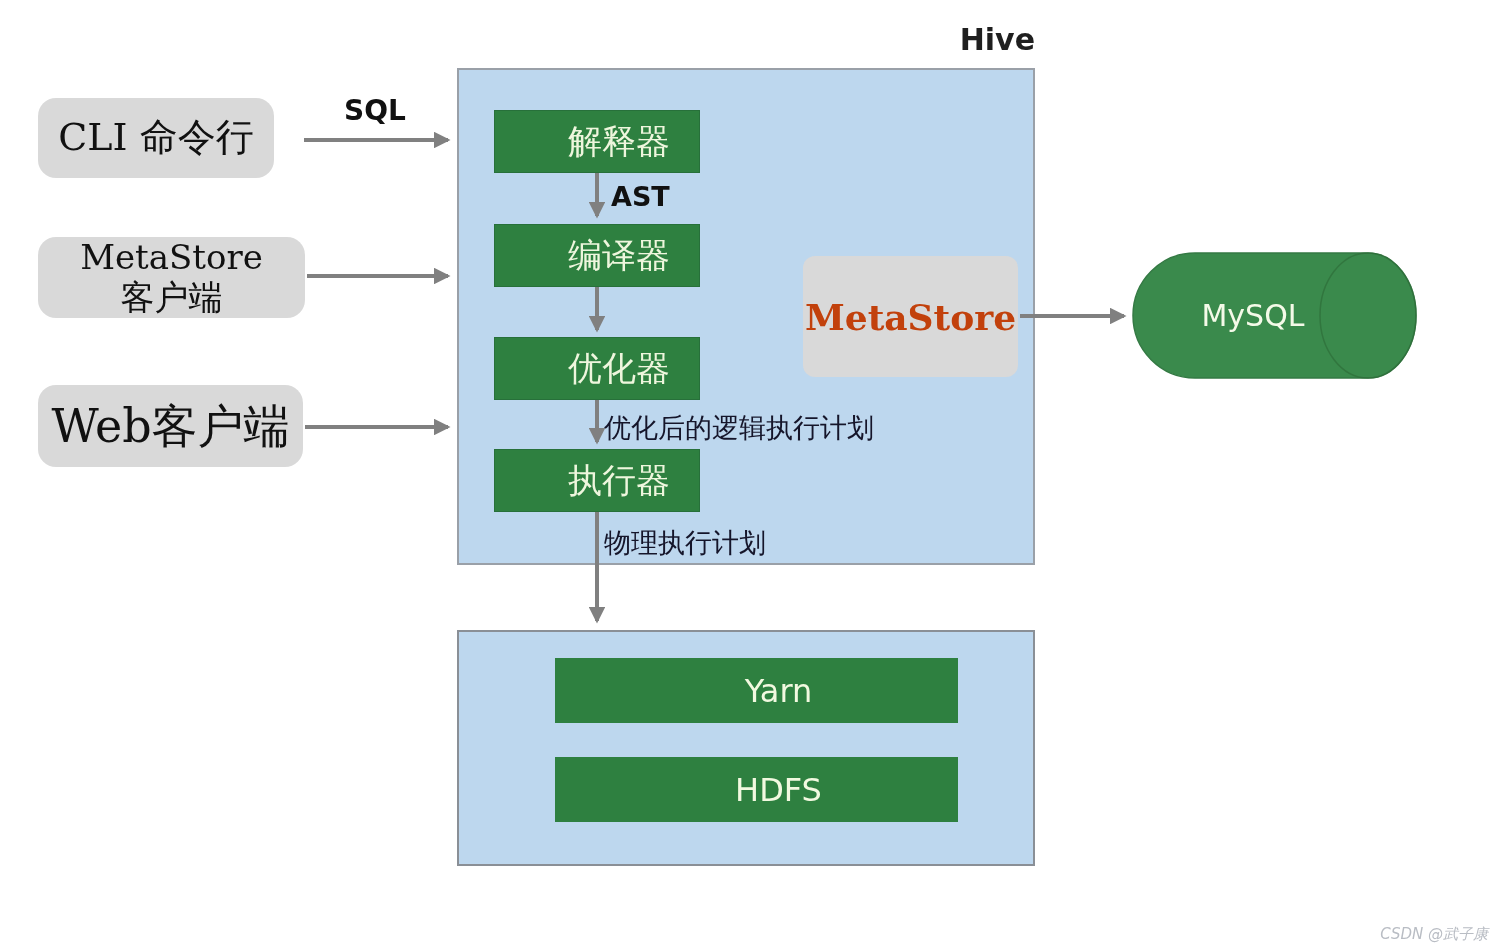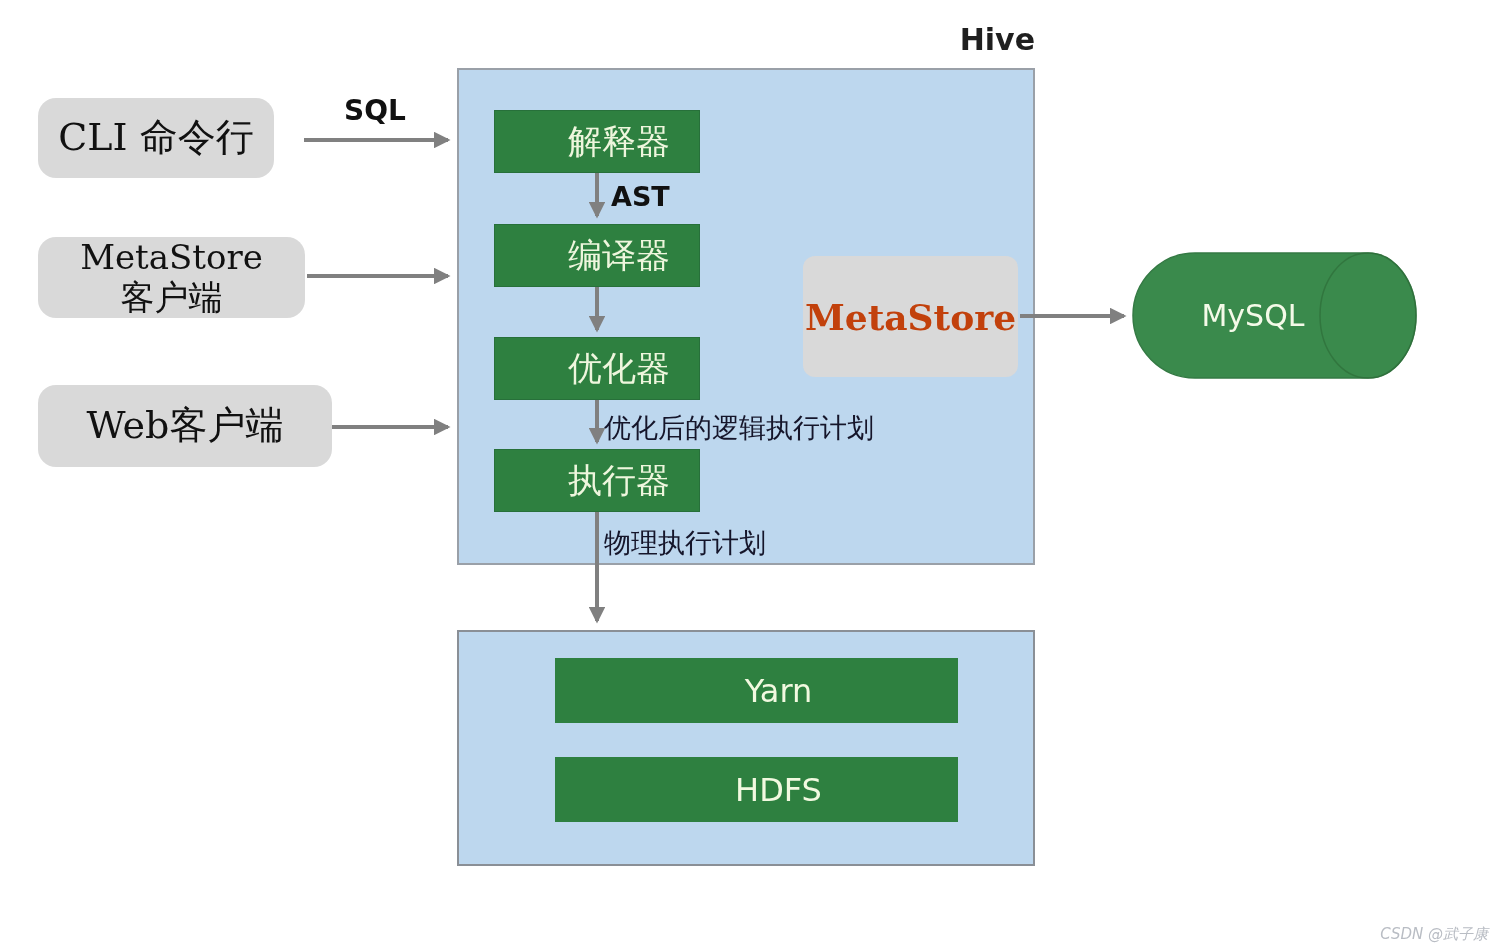--- a/index.html
+++ b/index.html
@@ -19,21 +19,21 @@
   .hive-title{left:457px;top:22px;width:578px;text-align:right;}
   .hadoop-title{left:457px;top:878px;width:578px;text-align:center;}
   .client{
     position:absolute;background:#d9d9d9;border-radius:18px;
     display:flex;flex-direction:column;align-items:center;justify-content:center;
     color:#111111;font-family:"DejaVu Serif","Liberation Serif",serif;
     text-align:center;line-height:1.15;
   }
   .client-cli{left:38px;top:98px;width:236px;height:80px;font-size:38px;}
   .client-hiveserver{left:38px;top:237px;width:267px;height:81px;font-size:34px;}
-  .client-web{left:38px;top:385px;width:294px;height:82px;font-size:38px;}
+  .client-web{left:38px;top:385px;width:265px;height:82px;font-size:46px;}
   .gbox{
     position:absolute;background:#2e8040;border:1px solid #27703a;box-sizing:border-box;
     display:flex;align-items:center;justify-content:center;
     color:#eef6dd;font-family:"DejaVu Serif","Liberation Serif",serif;font-size:34px;
     white-space:nowrap;
     padding-left:44px;
   }
   .comp{left:494px;width:206px;height:63px;}
   .comp-parser{top:110px;}
   .comp-compiler{top:224px;}

